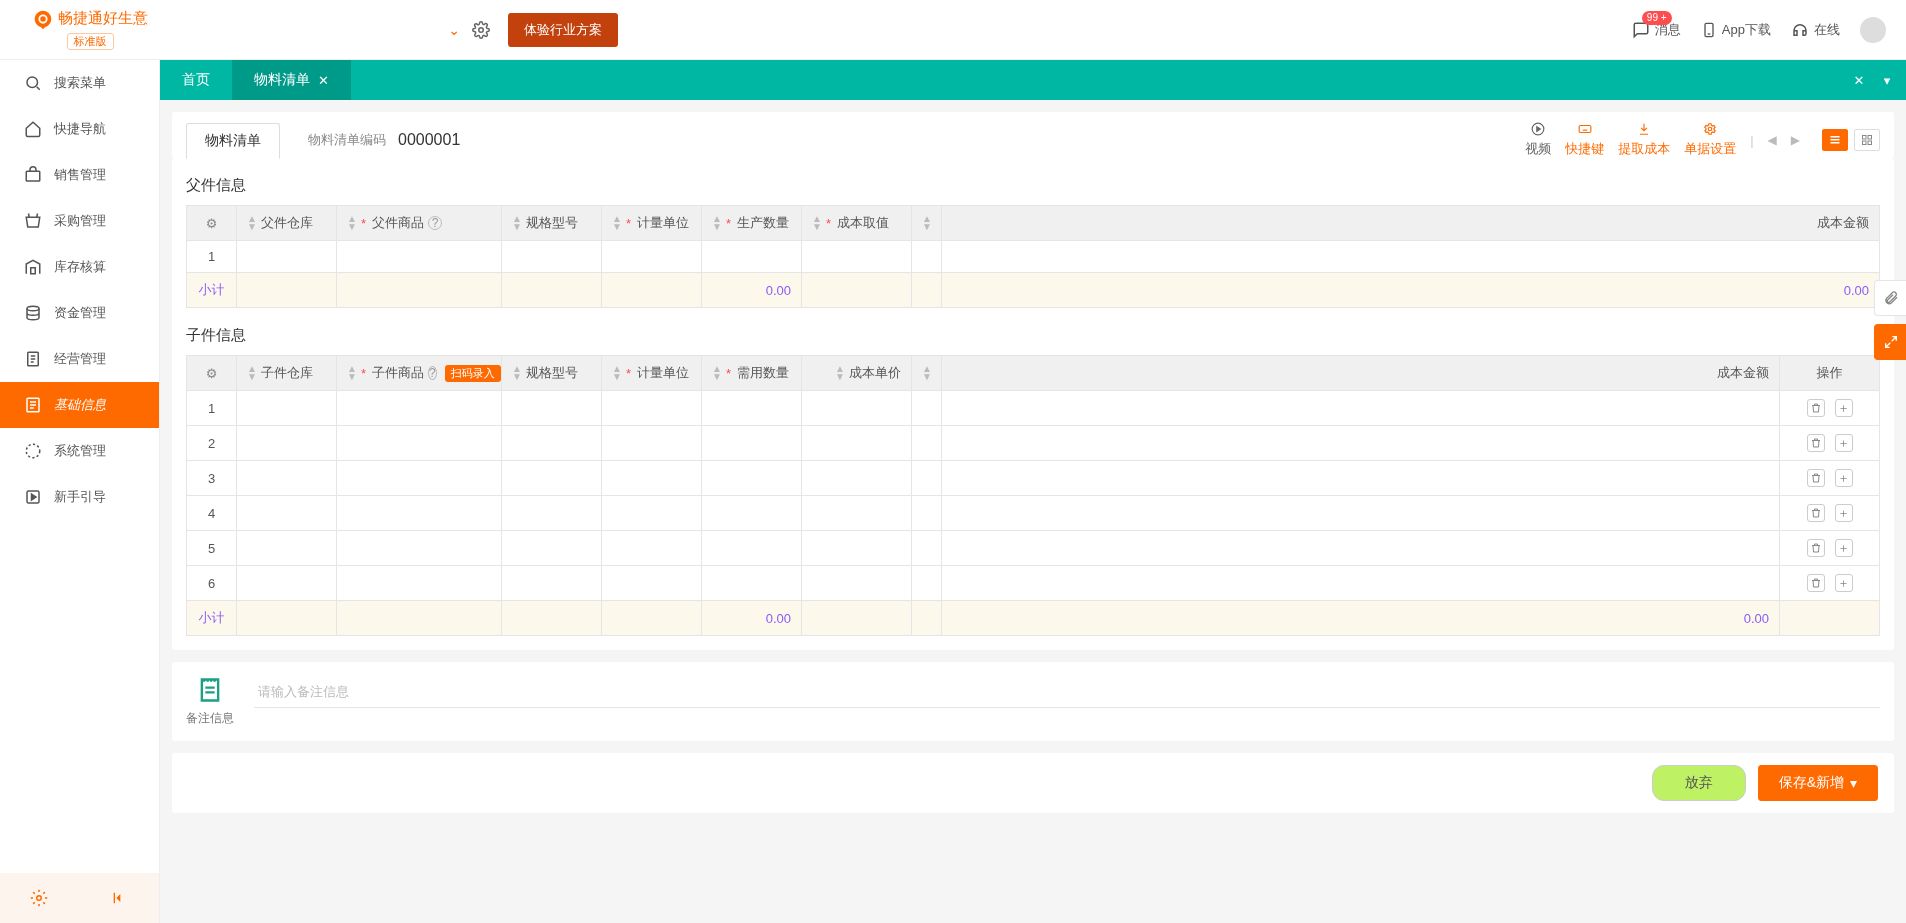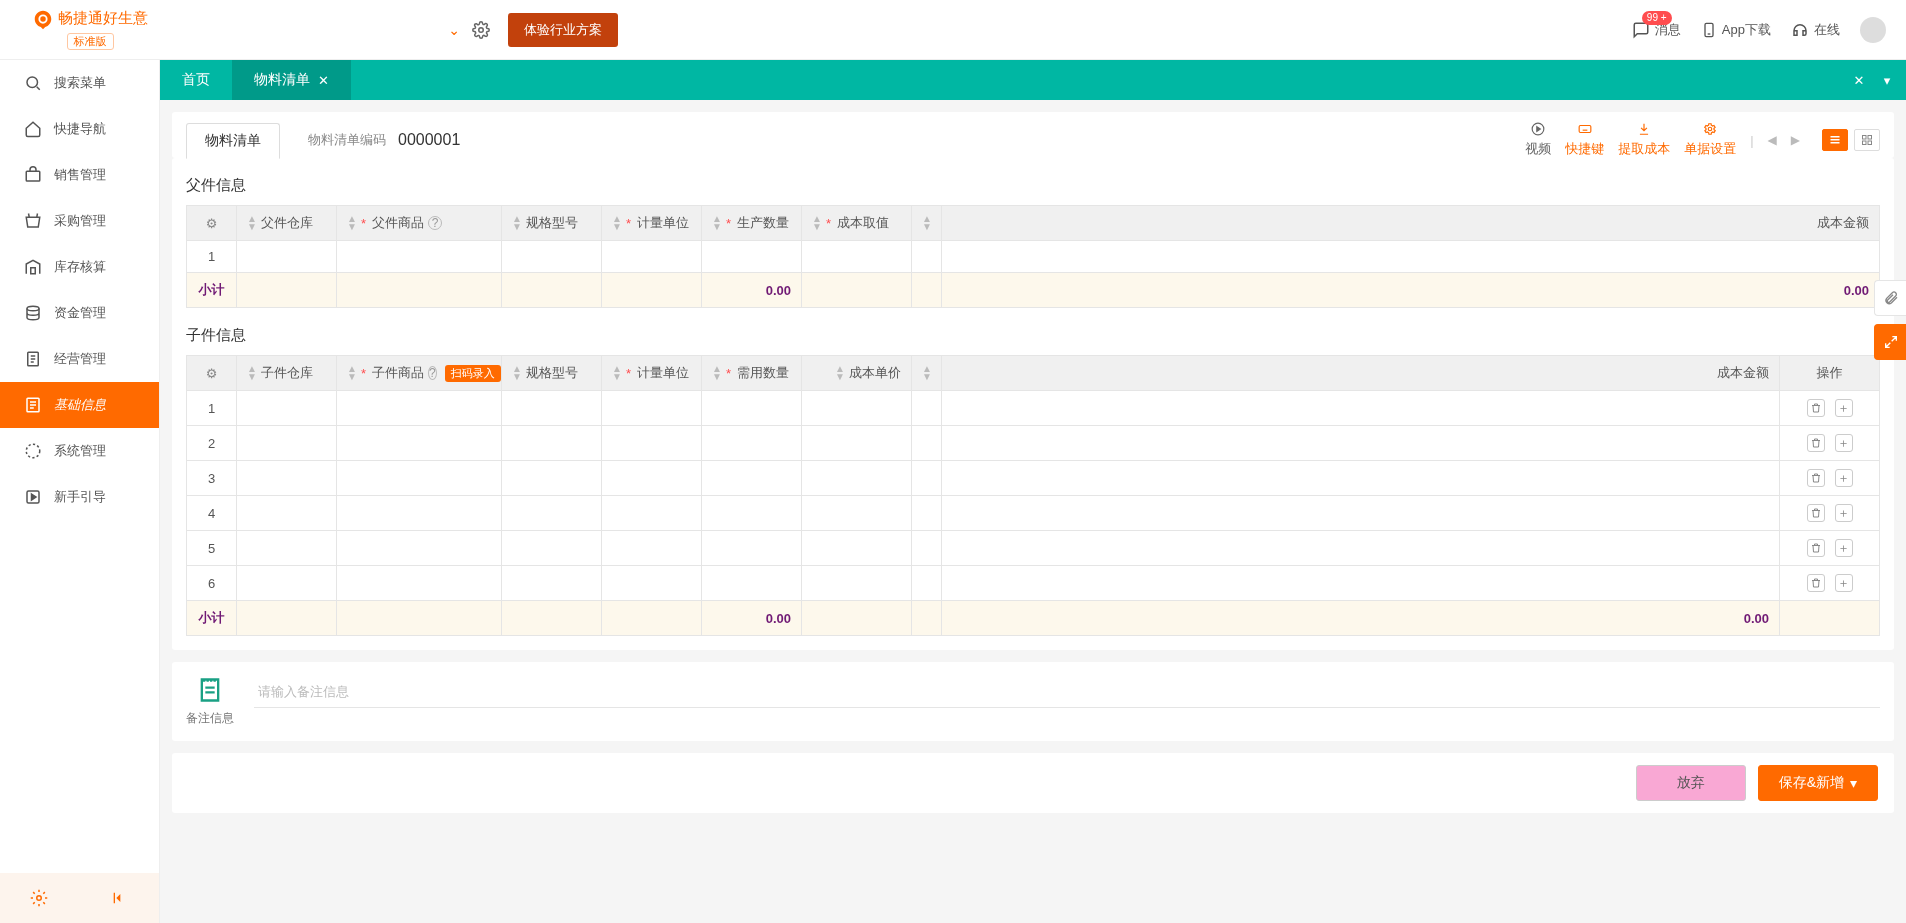--- a/index.html
+++ b/index.html
@@ -66,21 +66,21 @@
 
 .tbl { width: 100%; border-collapse: collapse; table-layout: fixed; }
 .tbl th, .tbl td { border: 1px solid #e5e5e5; padding: 8px 10px; font-size: 13px; color: #555; text-align: left; overflow: hidden; white-space: nowrap; text-overflow: ellipsis; }
 .tbl th { background: #f0f0f0; font-weight: 500; }
 .tbl .th-inner { display: flex; align-items: center; gap: 4px; }
 .sort-handle { color: #bbb; font-size: 10px; line-height: 8px; display: inline-flex; flex-direction: column; }
 .req { color: #ff4d4f; margin-right: 2px; }
 .help-icon { color: #999; font-size: 12px; border: 1px solid #bbb; border-radius: 50%; width: 14px; height: 14px; display: inline-flex; align-items: center; justify-content: center; line-height: 1; }
 .tbl .center { text-align: center; }
 .tbl .right { text-align: right; }
-.row-subtotal td { background: #fdf8ec; font-weight: 700; color: #701a75; }
+.row-subtotal td { background: #fdf8ec; font-weight: 400; color: #8b5cf6; }
 .gear-icon { color: #888; }
 .col-idx { width: 50px; }
 .col-wh { width: 100px; }
 .col-item { width: 165px; }
 .col-spec { width: 100px; }
 .col-unit { width: 100px; }
 .col-qty { width: 100px; }
 .col-cost { width: 110px; }
 .col-amt-big { width: auto; }
 .col-amt { width: auto; min-width: 450px; }
@@ -91,21 +91,21 @@
 
 
 .remark-card { background: #fff; margin: 0 12px 12px 12px; padding: 14px; border-radius: 3px; display: flex; align-items: flex-start; gap: 20px; }
 .remark-left { display: flex; flex-direction: column; align-items: center; color: #777; font-size: 12px; gap: 6px; }
 .remark-icon { width: 28px; height: 28px; color: #1aa084; }
 .remark-input { flex: 1; border: none; border-bottom: 1px solid #e5e5e5; padding: 8px 4px; font-size: 13px; outline: none; color: #737373; }
 .remark-input::placeholder { color: #bbb; }
 
 
 .page-footer { background: #fff; margin: 0 12px 12px 12px; padding: 12px 16px; border-radius: 3px; display: flex; justify-content: flex-end; gap: 12px; }
-.btn-secondary { background: #f9a8d4; border: 1px solid #ccc; color: #555; padding: 8px 40px; border-radius: 3px; cursor: pointer; font-size: 14px; }
+.btn-secondary { background: #bef264; border: 1px solid #ccc; color: #555; padding: 8px 32px; border-radius: 12px; cursor: pointer; font-size: 14px; }
 .btn-primary { background: #ff6a00; border: 1px solid #ff6a00; color: #fff; padding: 8px 20px; border-radius: 3px; cursor: pointer; font-size: 14px; display: inline-flex; align-items: center; gap: 6px; }
 
 
 .float-tools { position: absolute; right: 0; top: 220px; display: flex; flex-direction: column; gap: 8px; }
 .float-tool { width: 32px; height: 36px; background: #fff; border: 1px solid #e5e5e5; border-right: none; border-radius: 4px 0 0 4px; display: flex; align-items: center; justify-content: center; color: #888; cursor: pointer; }
 .float-tool.orange { background: #ff6a00; color: #fff; border-color: #ff6a00; }
 
 .small { font-size: 12px; }
 svg { display: block; }
 </style>

